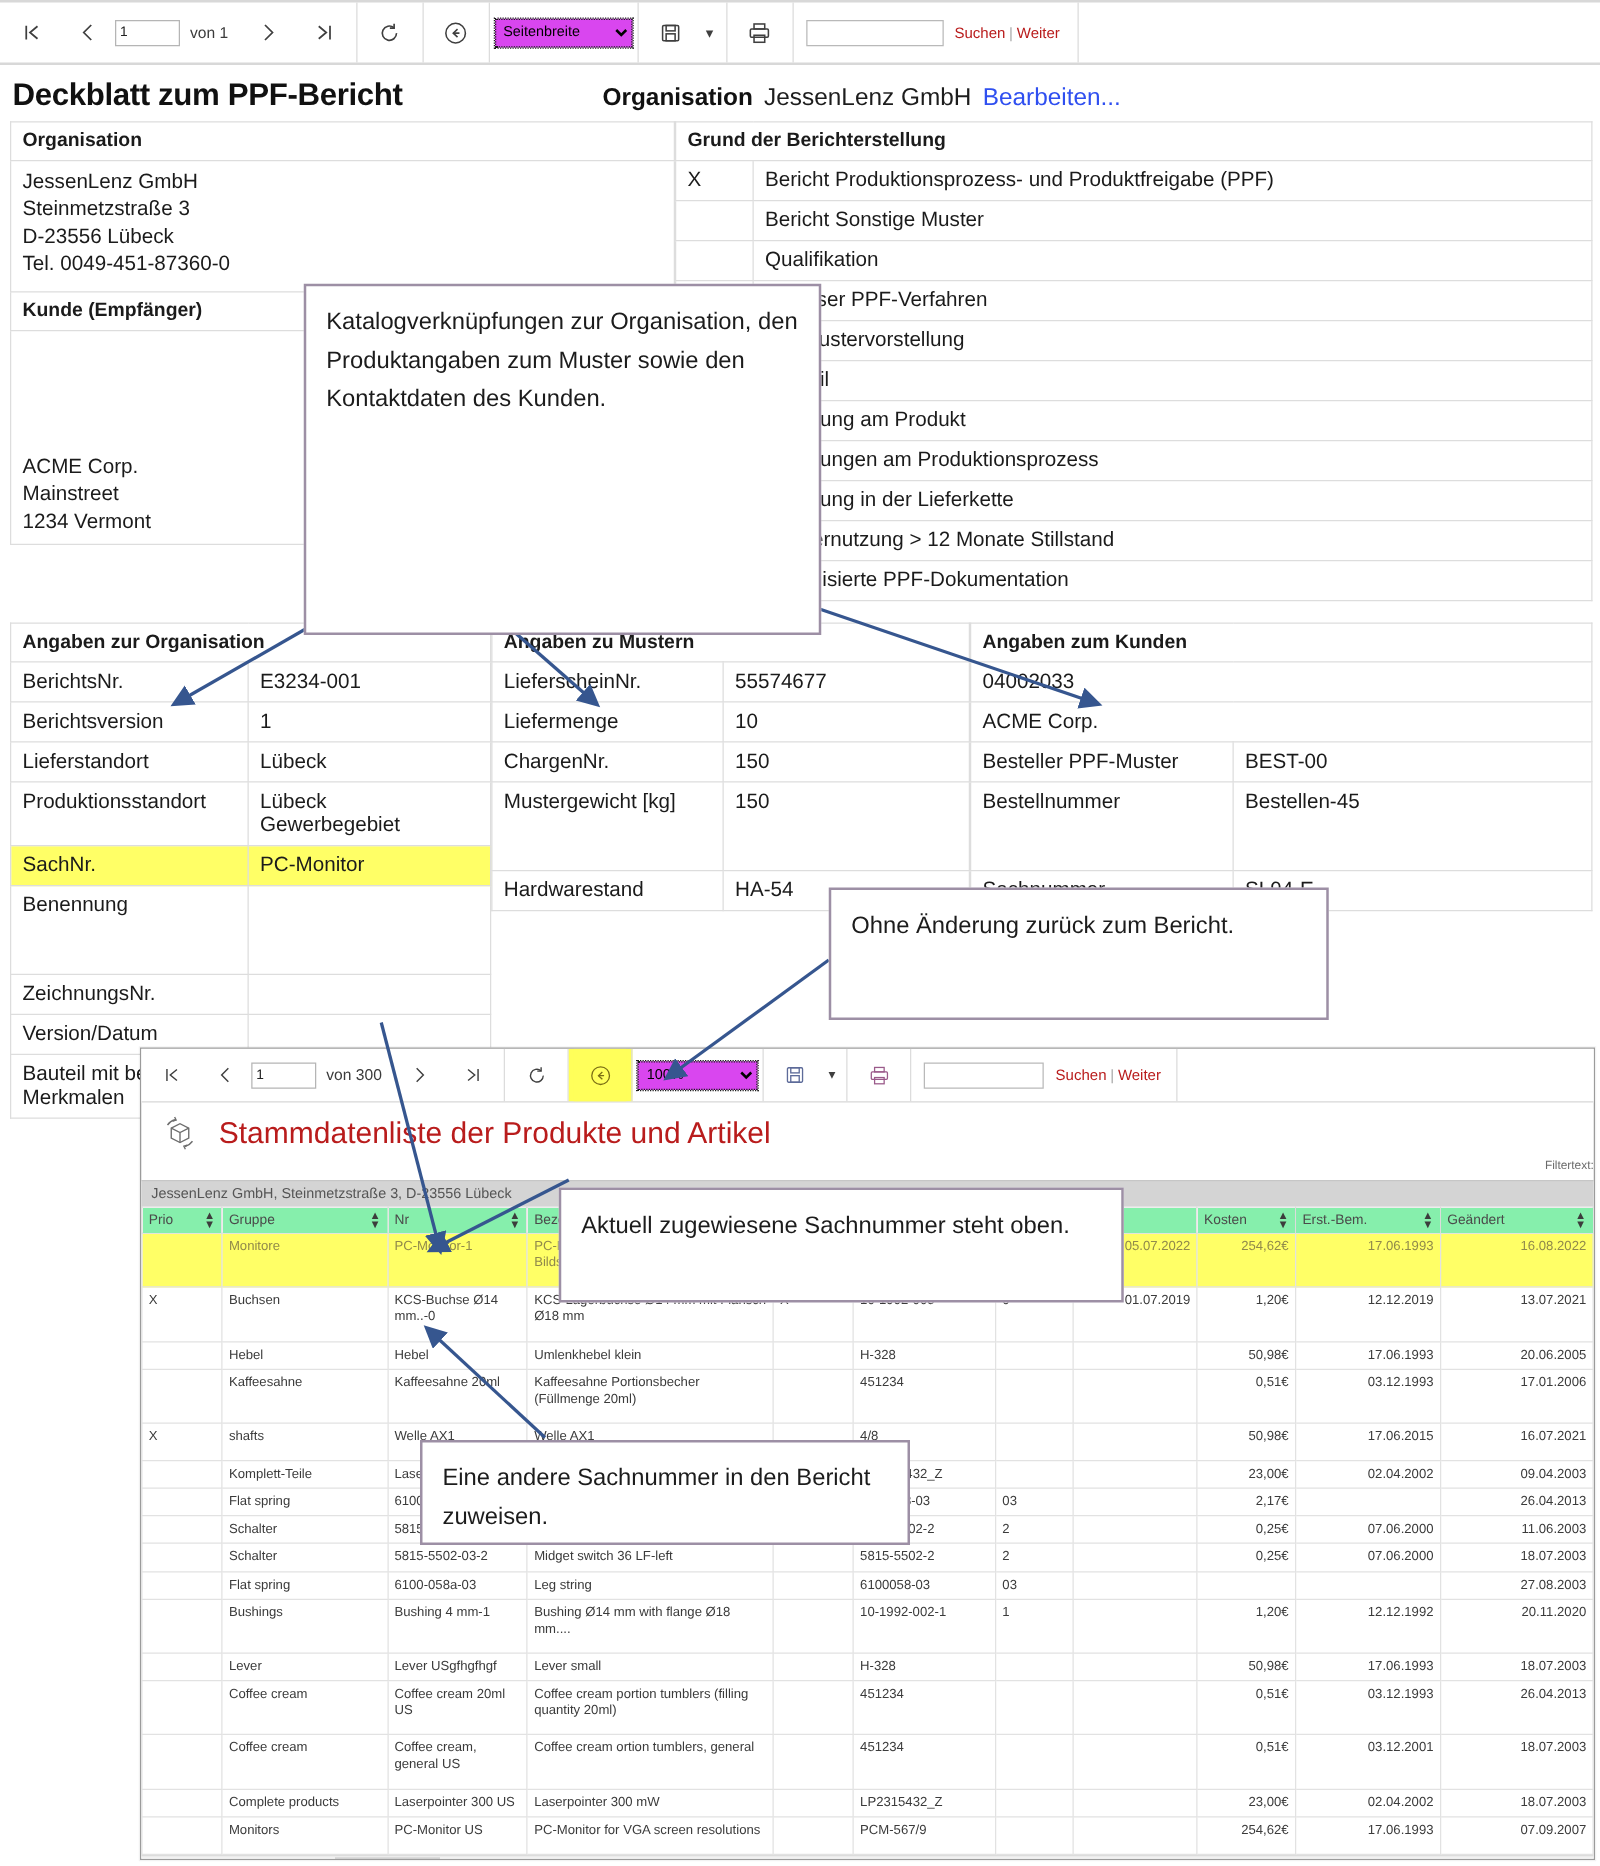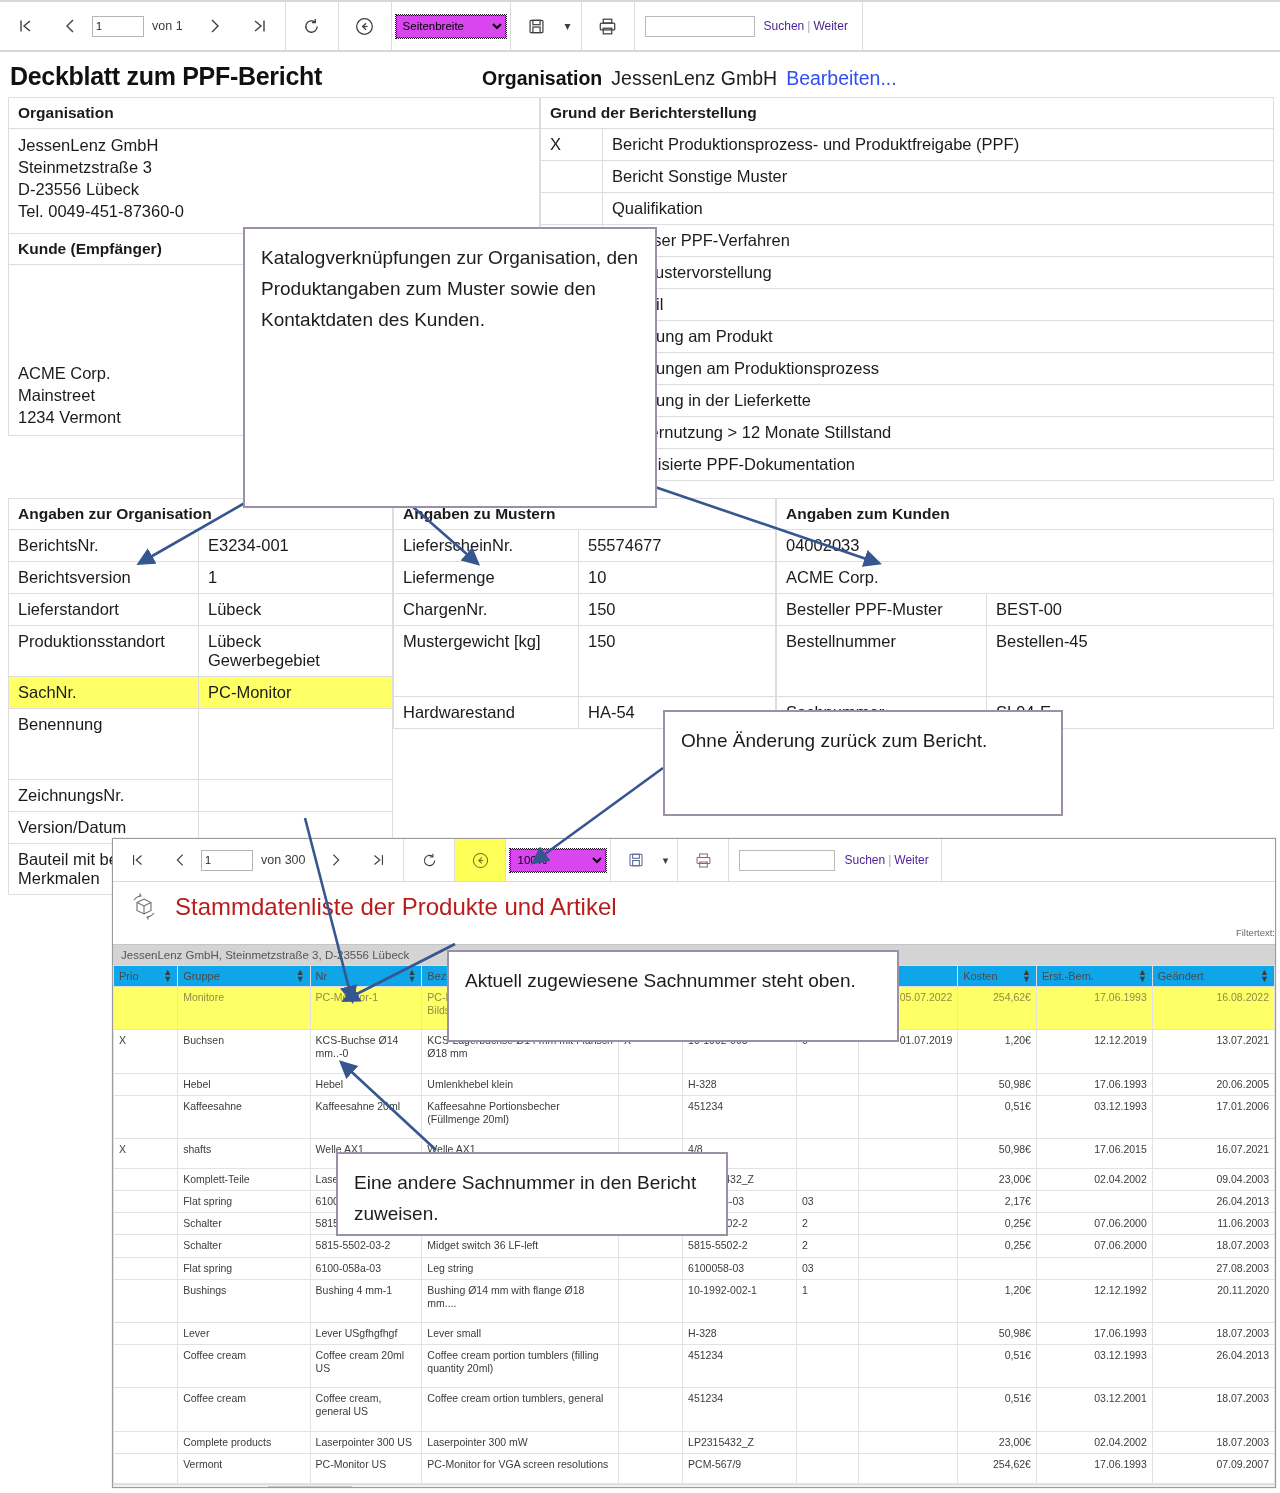--- a/index.html
+++ b/index.html
@@ -83,21 +83,21 @@
   .zoom-sel.w1 { width: 110px; }
   .zoom-sel.w2 { width: 96px; }
   .find-input {
     width: 110px;
     height: 21px;
     border: 1px solid #b9b9b9;
     box-sizing: border-box;
   }
   .find-label {
     font-size: 12px;
-    color: #4c1d95;
+    color: #b91c1c;
     margin-left: 9px;
     white-space: nowrap;
   }
   .find-sep { color: #a9a9a9; margin: 0 3px; }
   .hl-yellow { background: #ffff5a; }
 
   
   .report {
     padding: 0 6px 0 8px;
     position: relative;
@@ -200,21 +200,21 @@
     border-top: 1px solid #c6c6c6;
   }
   .grid {
     width: 100%;
     border-collapse: collapse;
     table-layout: fixed;
     font-size: 10.5px;
     color: #3b3b3b;
   }
   .grid th {
-    background: #0ea5e9;
+    background: #86efac;
     border: 1px solid #dcdcdc;
     font-weight: normal;
     text-align: left;
     padding: 4px 5px;
     color: #4a4a4a;
     font-size: 11px;
     position: relative;
     white-space: nowrap;
   }
   .grid th .sorter {
@@ -924,21 +924,21 @@
             <td></td>
             <td>LP2315432_Z</td>
             <td></td>
             <td class="num"></td>
             <td class="num">23,00€</td>
             <td class="num">02.04.2002</td>
             <td class="num">18.07.2003</td>
           </tr>
           <tr class=" tall">
             <td></td>
-            <td>Vermont</td>
+            <td>Monitors</td>
             <td>PC-Monitor US</td>
             <td>PC-Monitor for VGA screen resolutions</td>
             <td></td>
             <td>PCM-567/9</td>
             <td></td>
             <td class="num"></td>
             <td class="num">254,62€</td>
             <td class="num">17.06.1993</td>
             <td class="num">07.09.2007</td>
           </tr>

